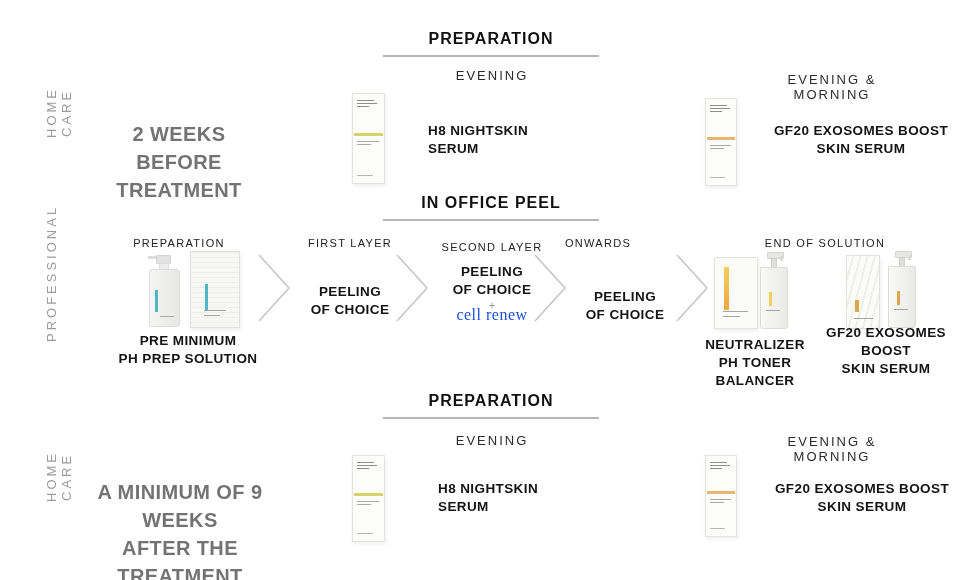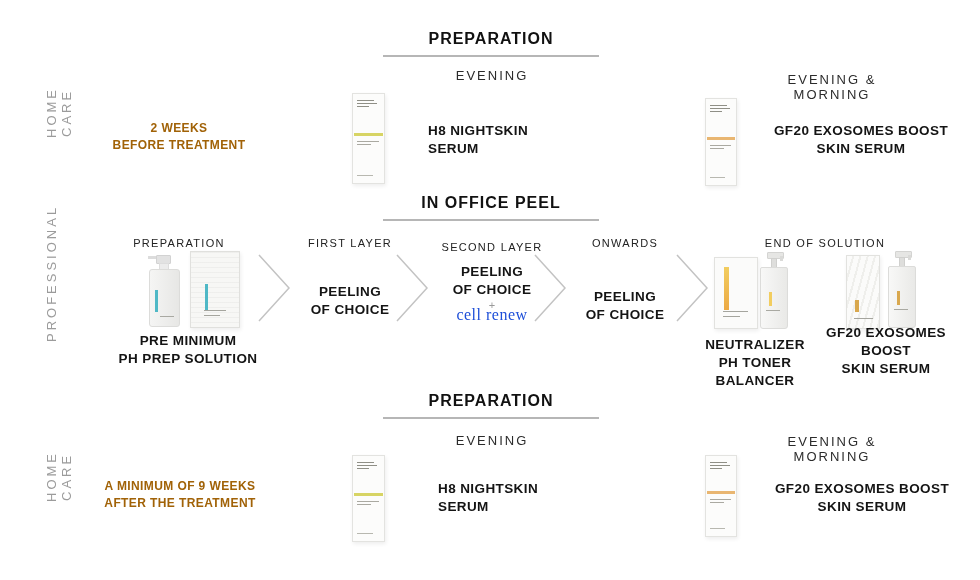--- a/index.html
+++ b/index.html
@@ -22,21 +22,21 @@
     writing-mode:vertical-rl; transform:rotate(180deg);
     font-size:13px; letter-spacing:3px; color:#9b9b9b;
     text-align:center; left:44px;
   }
 
   
   .hdr { font-size:13px; letter-spacing:2px; color:#2b2b2b; text-align:center; }
   .step-label { font-size:11px; letter-spacing:1.3px; color:#222; text-align:center; }
   .bold-name { font-size:13.5px; font-weight:700; letter-spacing:0.4px; color:#141414; line-height:1.35; }
   .center { text-align:center; }
-  .timing { font-size:12px; font-weight:700; letter-spacing:0.4px; line-height:1.4; text-align:center; color:#a16207; }
+  .timing { font-size:20px; font-weight:700; letter-spacing:0.4px; line-height:1.4; text-align:center; color:#737373; }
   .plus { font-size:11px; color:#9a9a9a; text-align:center; line-height:1; }
   .addon { font-family:"Liberation Serif", serif; font-size:16px; color:#1d4ed8; text-align:center; letter-spacing:0.5px; }
 
   
   .chev { width:32px; height:68px; }
 
   
   .box-sm {
     background:#fcfcfb; border:1px solid #e3e3e0;
     box-shadow:1px 2px 4px rgba(0,0,0,0.07);
@@ -164,21 +164,21 @@
   <div class="abs step-label" style="left:432px; top:241px; width:120px;">SECOND LAYER</div>
   <div class="abs bold-name preline center" style="left:432px; top:263px; width:120px;">PEELING
 OF CHOICE</div>
   <div class="abs plus" style="left:432px; top:300px; width:120px;">+</div>
   <div class="abs addon" style="left:432px; top:306px; width:120px;">cell renew</div>
 
   <svg class="abs chev" style="left:534px; top:254px;" viewBox="0 0 32 68">
     <polyline points="1,1 31,34 1,67" fill="none" stroke="#c3c3c3" stroke-width="1.5"></polyline>
   </svg>
 
-  <div class="abs step-label" style="left:565px; top:237px; width:120px;">ONWARDS</div>
+  <div class="abs step-label" style="left:538px; top:237px; width:120px;">ONWARDS</div>
   <div class="abs bold-name preline center" style="left:565px; top:288px; width:120px;">PEELING
 OF CHOICE</div>
 
   <svg class="abs chev" style="left:676px; top:254px;" viewBox="0 0 32 68">
     <polyline points="1,1 31,34 1,67" fill="none" stroke="#c3c3c3" stroke-width="1.5"></polyline>
   </svg>
 
   <div class="abs step-label" style="left:740px; top:237px; width:170px;">END OF SOLUTION</div>
 
   <div class="abs neut-box" style="left:714px; top:257px; width:42px; height:70px;">

